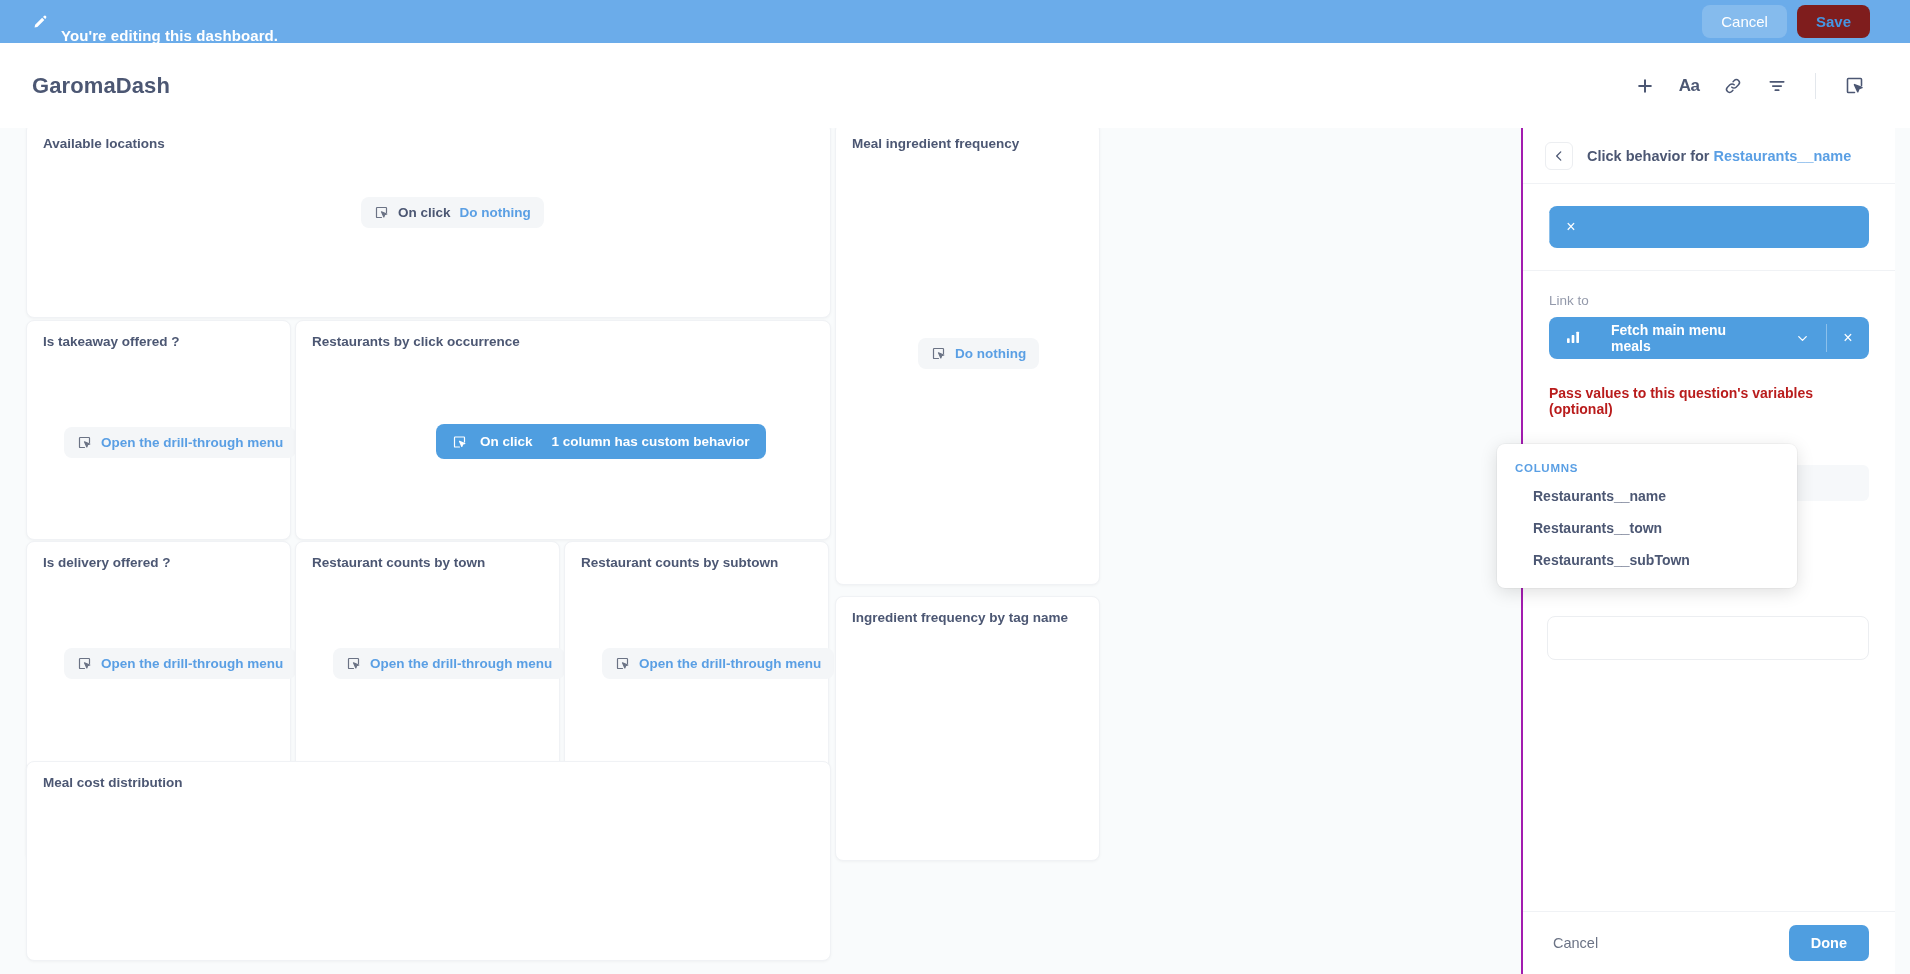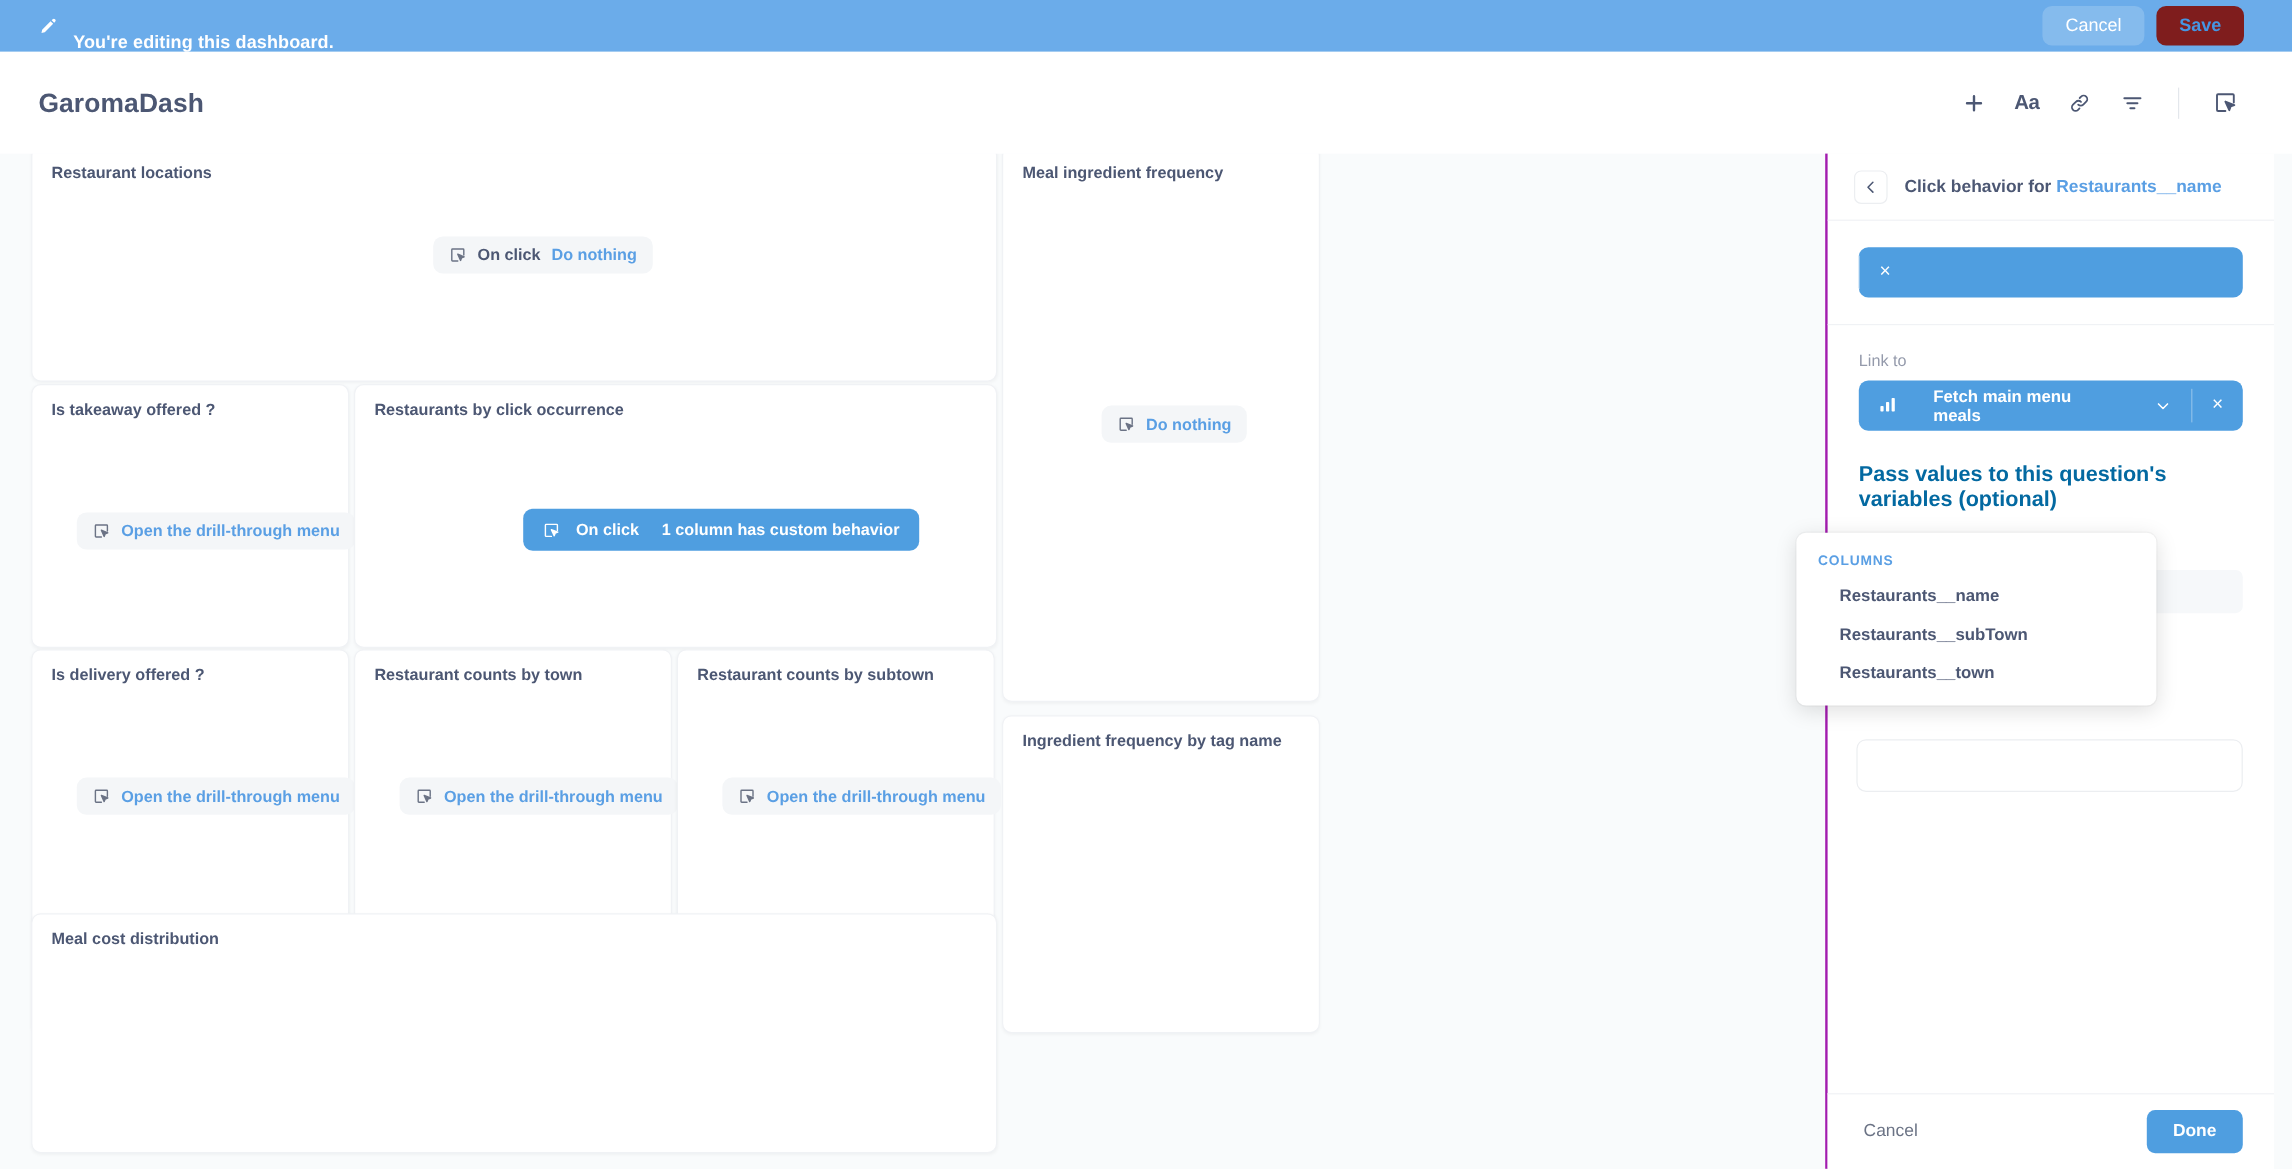--- a/index.html
+++ b/index.html
@@ -159,21 +159,21 @@
   }
   .sb-rule {
     height: 1px; background: #f0f2f5;
     margin: 22px -26px 0 -26px;
   }
   .field-label {
     font-size: 13.5px; color: #949aab;
     margin: 22px 0 9px 0;
   }
   .section-label {
-    font-size: 18px; color: #0369a1; font-weight: bold;
+    font-size: 14px; color: #b91c1c; font-weight: bold;
     margin: 26px 0 0 0;
   }
   .avail-label {
     font-size: 13.5px; color: #949aab;
     margin: 24px 0 9px 0;
   }
   .var-row {
     background: #f6f8fa;
     border-radius: 6px;
     padding: 10px 12px;
@@ -271,21 +271,21 @@
         <path d="M20 12V5a1 1 0 0 0-1-1H5a1 1 0 0 0-1 1v14a1 1 0 0 0 1 1h7"></path>
         <path d="M12 11l8.5 3.4-3.5 1.3-1.3 3.5L12 11z" fill="currentColor"></path>
       </svg>
     </span>
   </div>
 </div>
 
 <div class="canvas">
 
   <div class="card" style="left:26px; top:-6px; width:805px; height:196px;">
-    <div class="card-title">Restaurant locations</div>
+    <div class="card-title">Available locations</div>
     <div class="pill light" style="left:334px; top:74px;">
       <span class="pill-icon">
         <svg viewBox="0 0 24 24" width="15" height="15" fill="none" stroke="currentColor" stroke-width="1.9" stroke-linecap="round" stroke-linejoin="round">
           <path d="M20 12V5a1 1 0 0 0-1-1H5a1 1 0 0 0-1 1v14a1 1 0 0 0 1 1h7"></path>
           <path d="M12 11l8.5 3.4-3.5 1.3-1.3 3.5L12 11z" fill="currentColor"></path>
         </svg>
       </span>
       <span class="label-dark">On click</span>
       <span class="label-blue">Do nothing</span>
     </div>
@@ -423,22 +423,22 @@
 
     <div class="section-label">Pass values to this question's variables (optional)</div>
     <div class="avail-label">Available variables</div>
     <div class="var-row">Restaurant</div>
 
     <div class="ghost-field"></div>
 
     <div class="popover">
       <div class="popover-heading">COLUMNS</div>
       <div class="popover-item">Restaurants__name</div>
+      <div class="popover-item">Restaurants__town</div>
       <div class="popover-item">Restaurants__subTown</div>
-      <div class="popover-item">Restaurants__town</div>
     </div>
 
   </div>
 
   <div class="sb-footer">
     <button class="btn-text">Cancel</button>
     <button class="btn-primary">Done</button>
   </div>
 
 </div>

